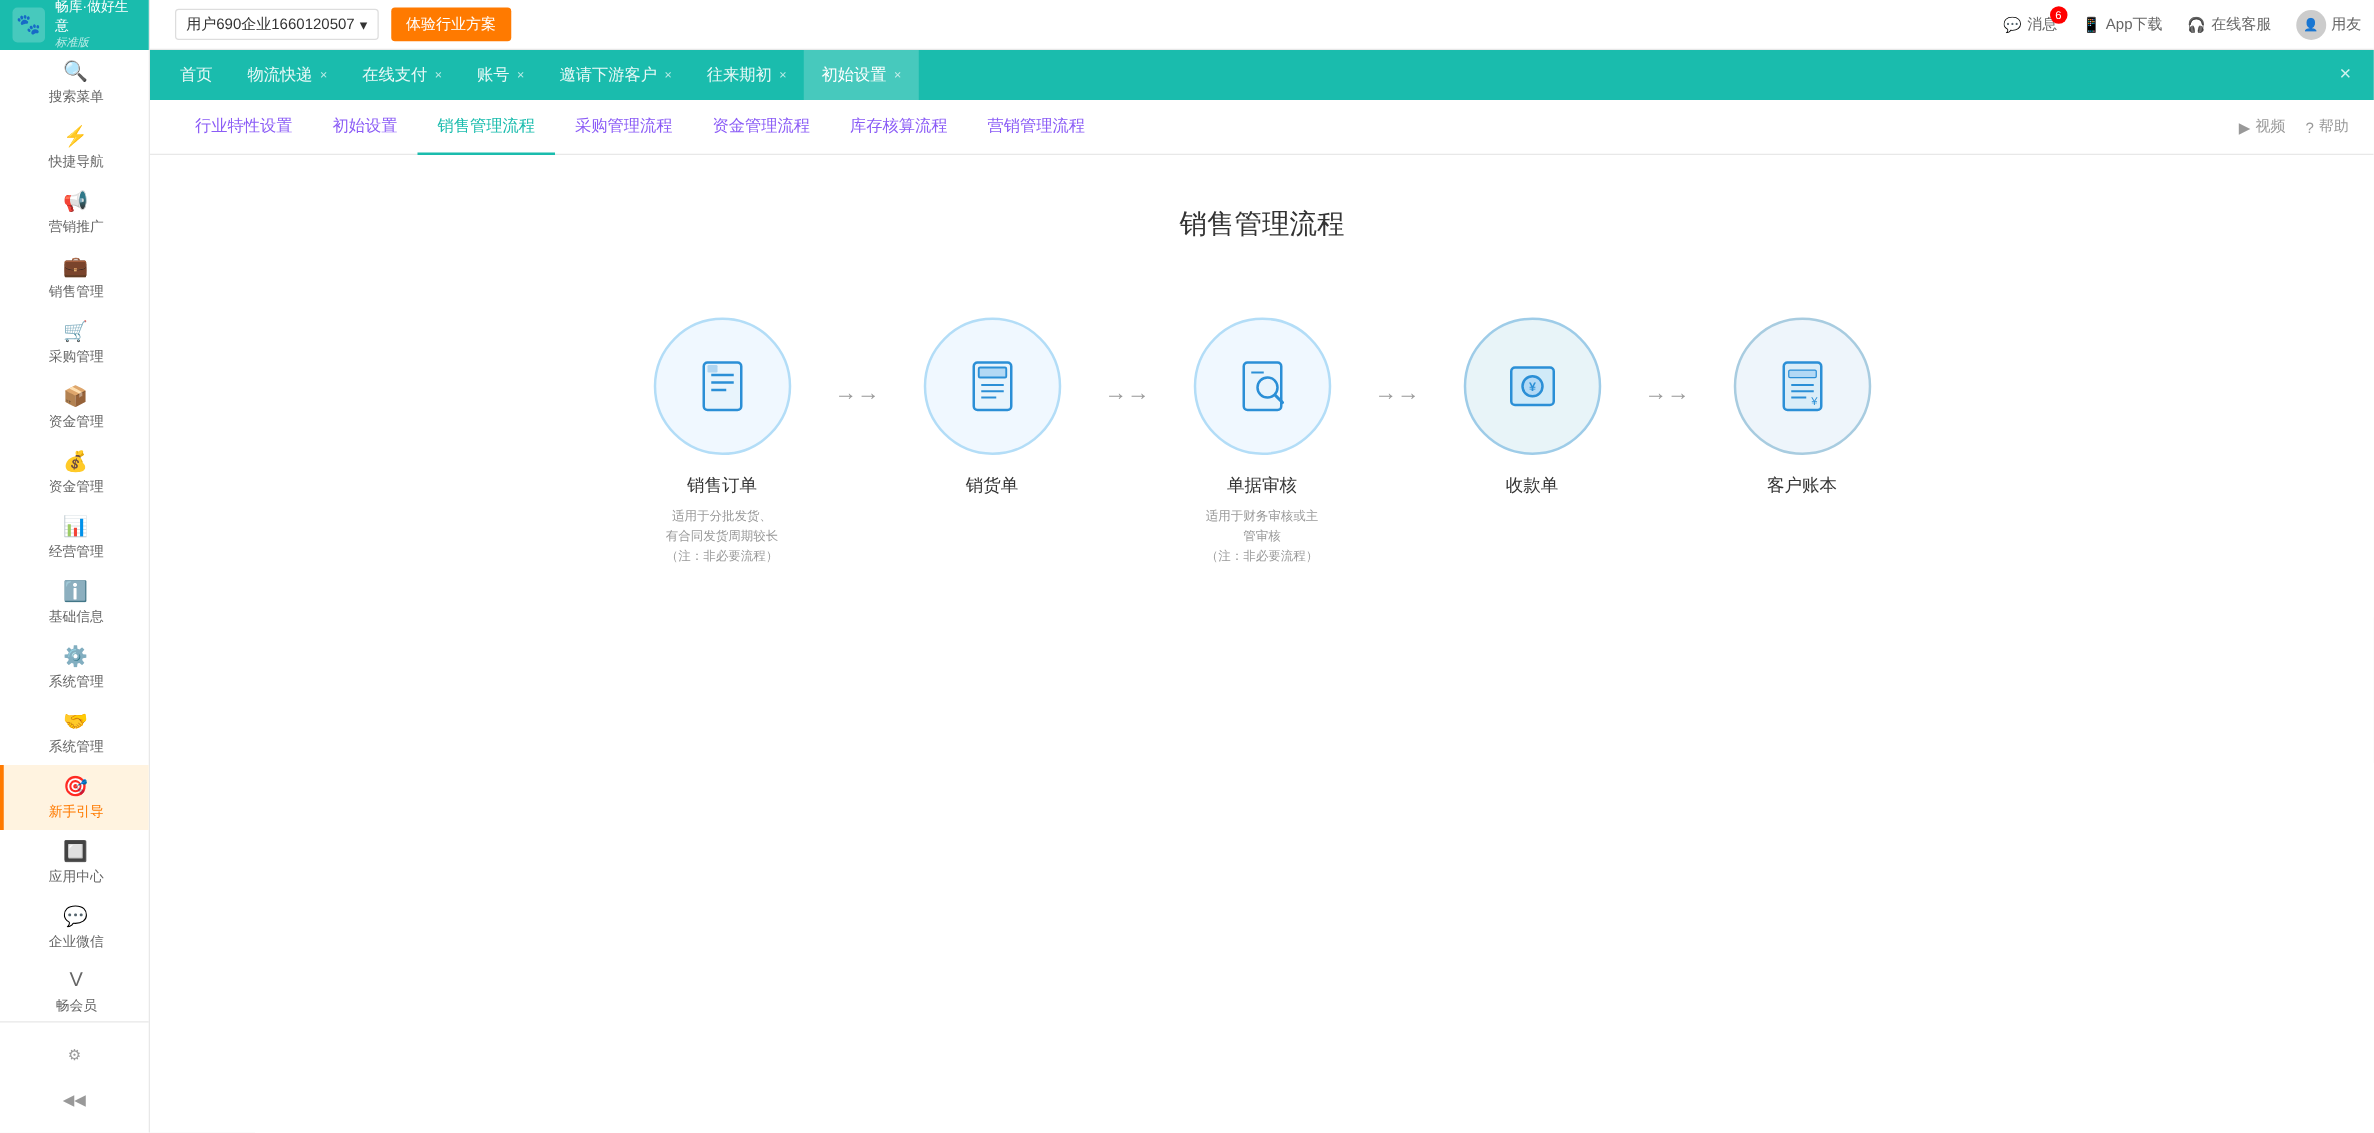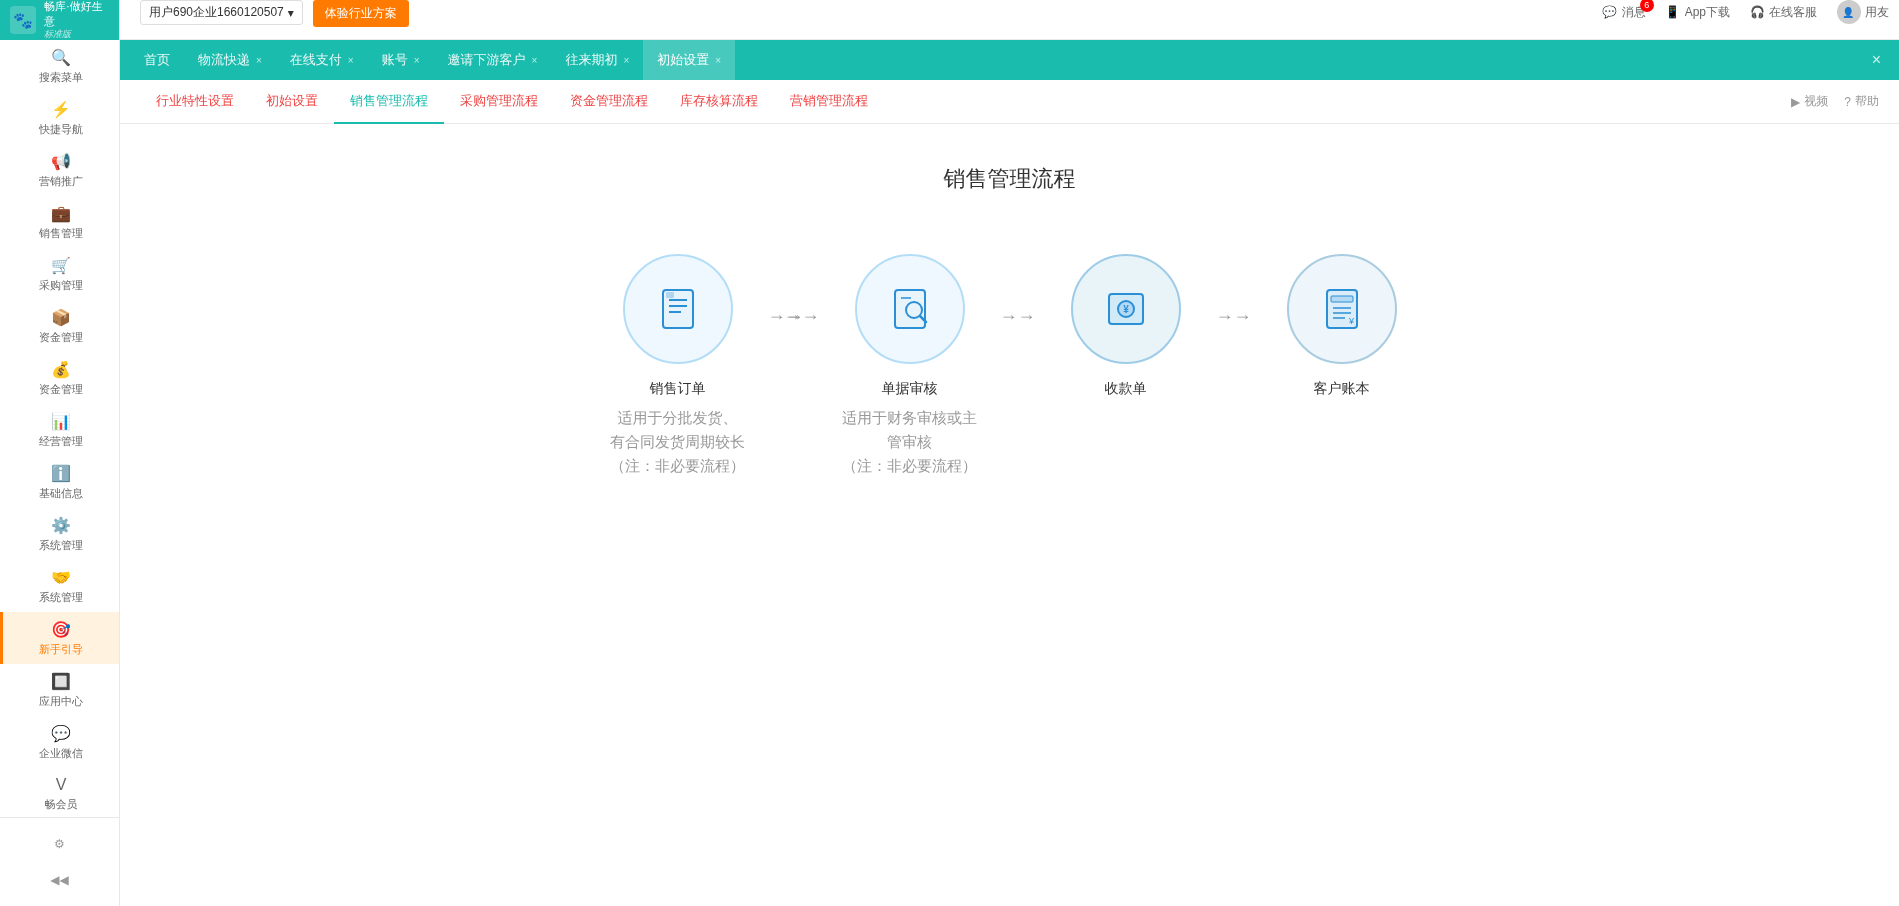--- a/index.html
+++ b/index.html
@@ -4,21 +4,21 @@
   <style>
     * { margin: 0; padding: 0; box-sizing: border-box; }
     body { font-family: 'Microsoft YaHei', sans-serif; font-size: 13px; background: #f5f5f5; color: #333; width: 1899px; min-height: 906px; overflow-x: hidden; }
 
     
     .top-bar {
       height: 40px;
       background: #fff;
       border-bottom: 1px solid #e8e8e8;
       display: flex;
-      align-items: flex-start;
+      align-items: center;
       padding: 0 10px;
       position: fixed;
       top: 0; left: 0; right: 0;
       z-index: 100;
     }
 
     .user-select {
       display: flex; align-items: center;
       border: 1px solid #ddd; border-radius: 3px;
       padding: 3px 8px; margin-left: 10px;
@@ -172,21 +172,21 @@
       padding: 0 20px;
       background: #fff;
       height: 44px;
     }
     .sub-tab {
       height: 44px;
       display: flex; align-items: center;
       padding: 0 16px;
       cursor: pointer;
       font-size: 13px;
-      color: #ef4444;
+      color: #8b5cf6;
       border-bottom: 2px solid transparent;
       white-space: nowrap;
     }
     .sub-tab.active {
       color: #1abcad;
       border-bottom-color: #1abcad;
     }
     .sub-tab-help {
       margin-left: auto;
       display: flex; align-items: center; gap: 16px;
@@ -232,21 +232,21 @@
       display: flex; align-items: center; justify-content: center;
       margin-bottom: 16px;
     }
     .flow-step-title {
       font-size: 14px;
       color: #333;
       margin-bottom: 8px;
       text-align: center;
     }
     .flow-step-desc {
-      font-size: 15px;
+      font-size: 10px;
       color: #999;
       text-align: center;
       line-height: 1.6;
     }
     .flow-arrow {
       display: flex;
       align-items: flex-start;
       padding-top: 50px;
       color: #999;
       font-size: 18px;
@@ -451,20 +451,33 @@
             <line x1="16" y1="28" x2="28" y2="28" stroke="#2b8fd6" stroke-width="2"></line>
             <rect x="13" y="8" width="8" height="6" rx="1" fill="#2b8fd6" opacity="0.3"></rect>
           </svg>
         </div>
         <div class="flow-step-title">销售订单</div>
         <div class="flow-step-desc">适用于分批发货、<br>有合同发货周期较长<br>（注：非必要流程）</div>
       </div>
 
       <div class="flow-arrow">→→</div>
 
+      <div class="flow-step">
+        <div class="flow-circle">
+          <svg class="flow-svg" viewBox="0 0 50 50" fill="none">
+            <rect x="10" y="6" width="30" height="38" rx="3" stroke="#2b8fd6" stroke-width="2" fill="#e8f4fc"></rect>
+            <rect x="14" y="10" width="22" height="8" rx="1" stroke="#2b8fd6" stroke-width="1.5" fill="#b3d9f5"></rect>
+            <line x1="16" y1="24" x2="34" y2="24" stroke="#2b8fd6" stroke-width="1.5"></line>
+            <line x1="16" y1="29" x2="34" y2="29" stroke="#2b8fd6" stroke-width="1.5"></line>
+            <line x1="16" y1="34" x2="28" y2="34" stroke="#2b8fd6" stroke-width="1.5"></line>
+          </svg>
+        </div>
+        <div class="flow-step-title">销货单</div>
+        <div class="flow-step-desc"></div>
+      </div>
 
       <div class="flow-arrow">→→</div>
 
       <div class="flow-step">
         <div class="flow-circle">
           <svg class="flow-svg" viewBox="0 0 50 50" fill="none">
             <rect x="10" y="6" width="30" height="38" rx="3" stroke="#2b8fd6" stroke-width="2" fill="#e8f4fc"></rect>
             <circle cx="29" cy="26" r="8" stroke="#2b8fd6" stroke-width="2"></circle>
             <line x1="35" y1="32" x2="41" y2="38" stroke="#2b8fd6" stroke-width="2.5" stroke-linecap="round"></line>
             <line x1="16" y1="14" x2="26" y2="14" stroke="#2b8fd6" stroke-width="1.5"></line>

